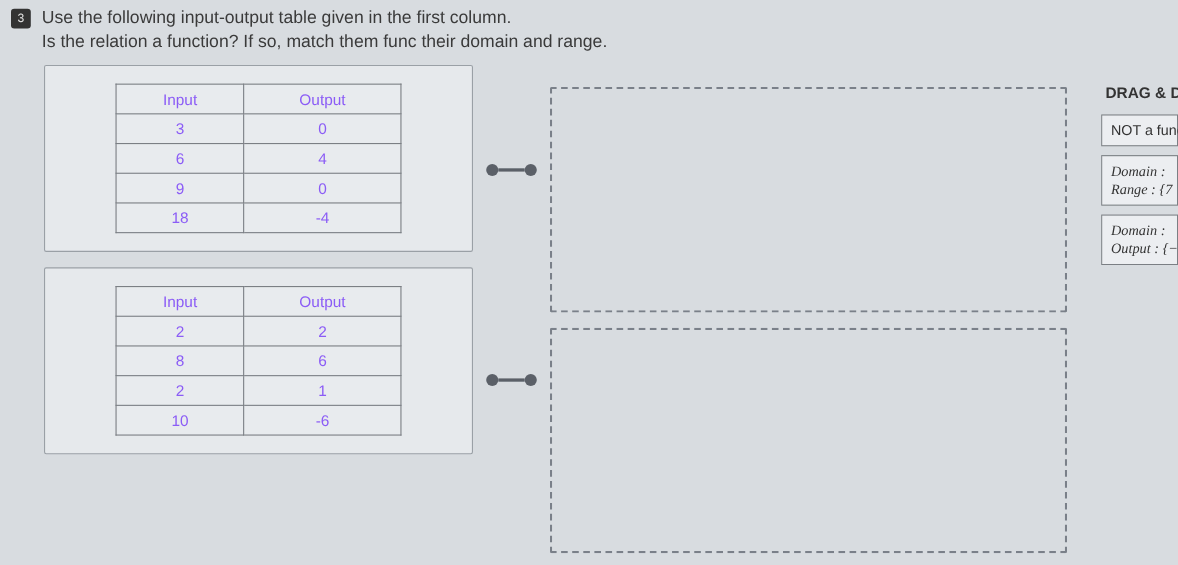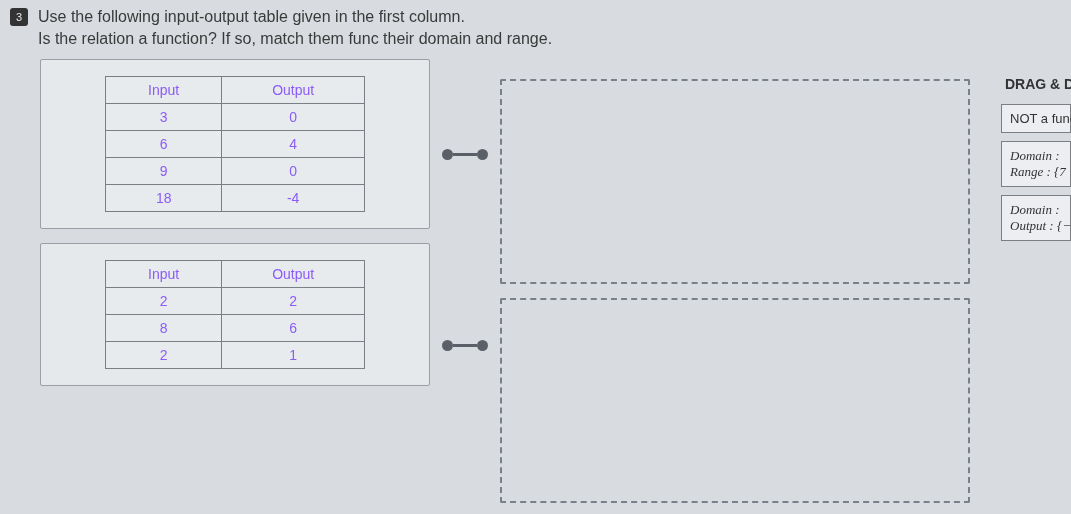--- a/index.html
+++ b/index.html
@@ -191,20 +191,24 @@
               <td>2</td>
             </tr>
         <tr>
               <td>8</td>
               <td>6</td>
             </tr>
         <tr>
               <td>2</td>
               <td>1</td>
             </tr>
+        <tr>
+              <td>10</td>
+              <td>-6</td>
+            </tr>
       </tbody>
         </table>
     </div>
   </div>
 
   <div class="conn-col">
     <div class="connector">
       <span class="dot"></span>
       <span class="line"></span>
       <span class="dot"></span>

